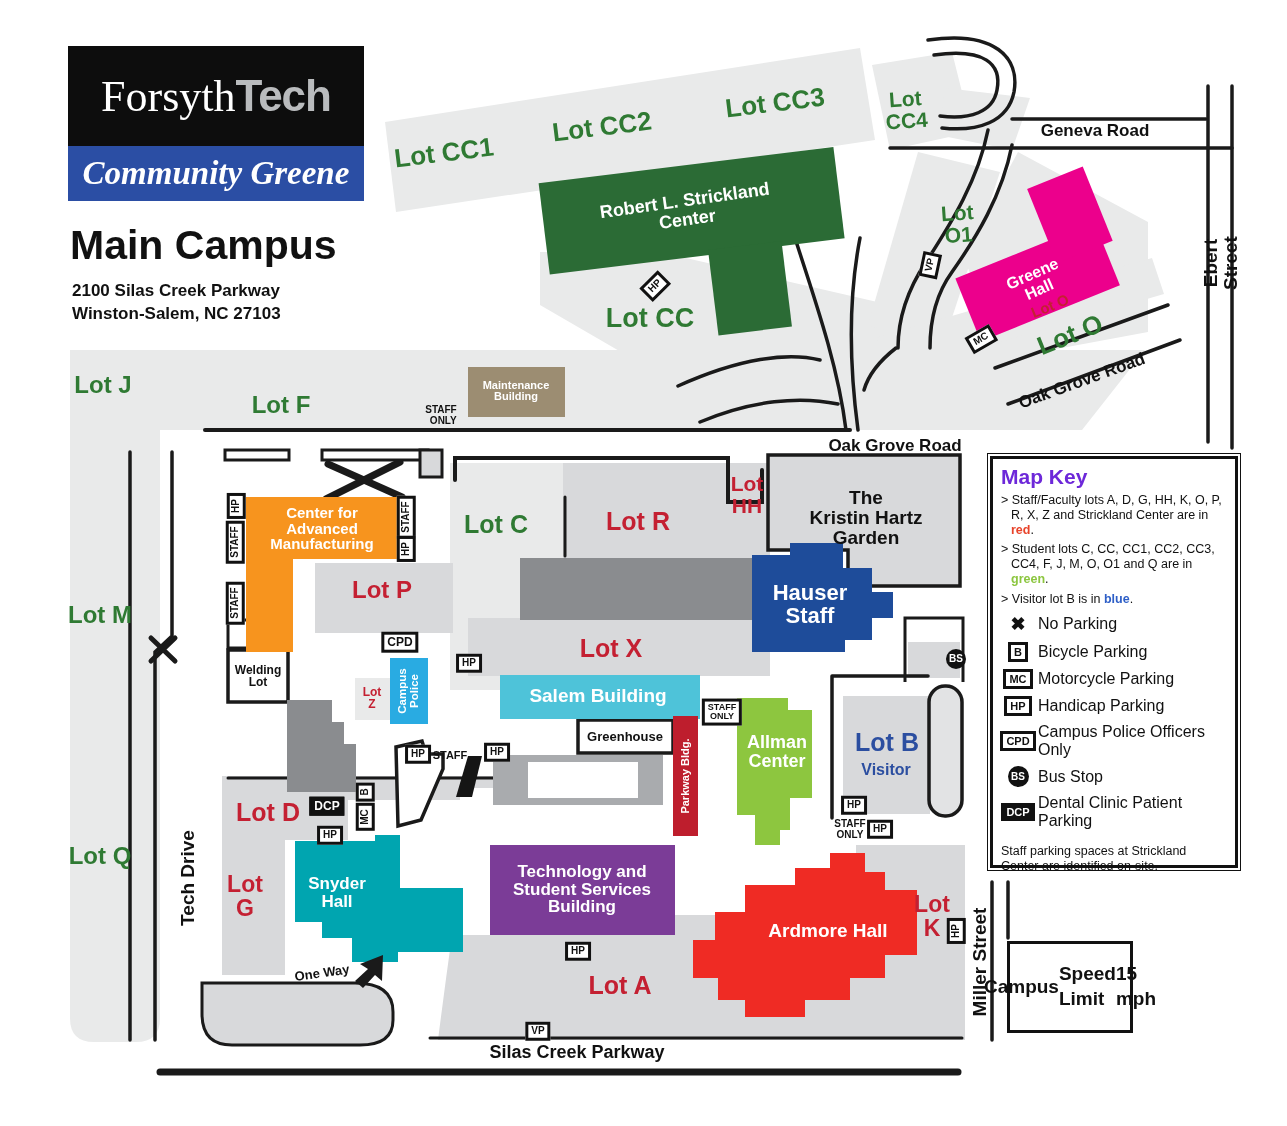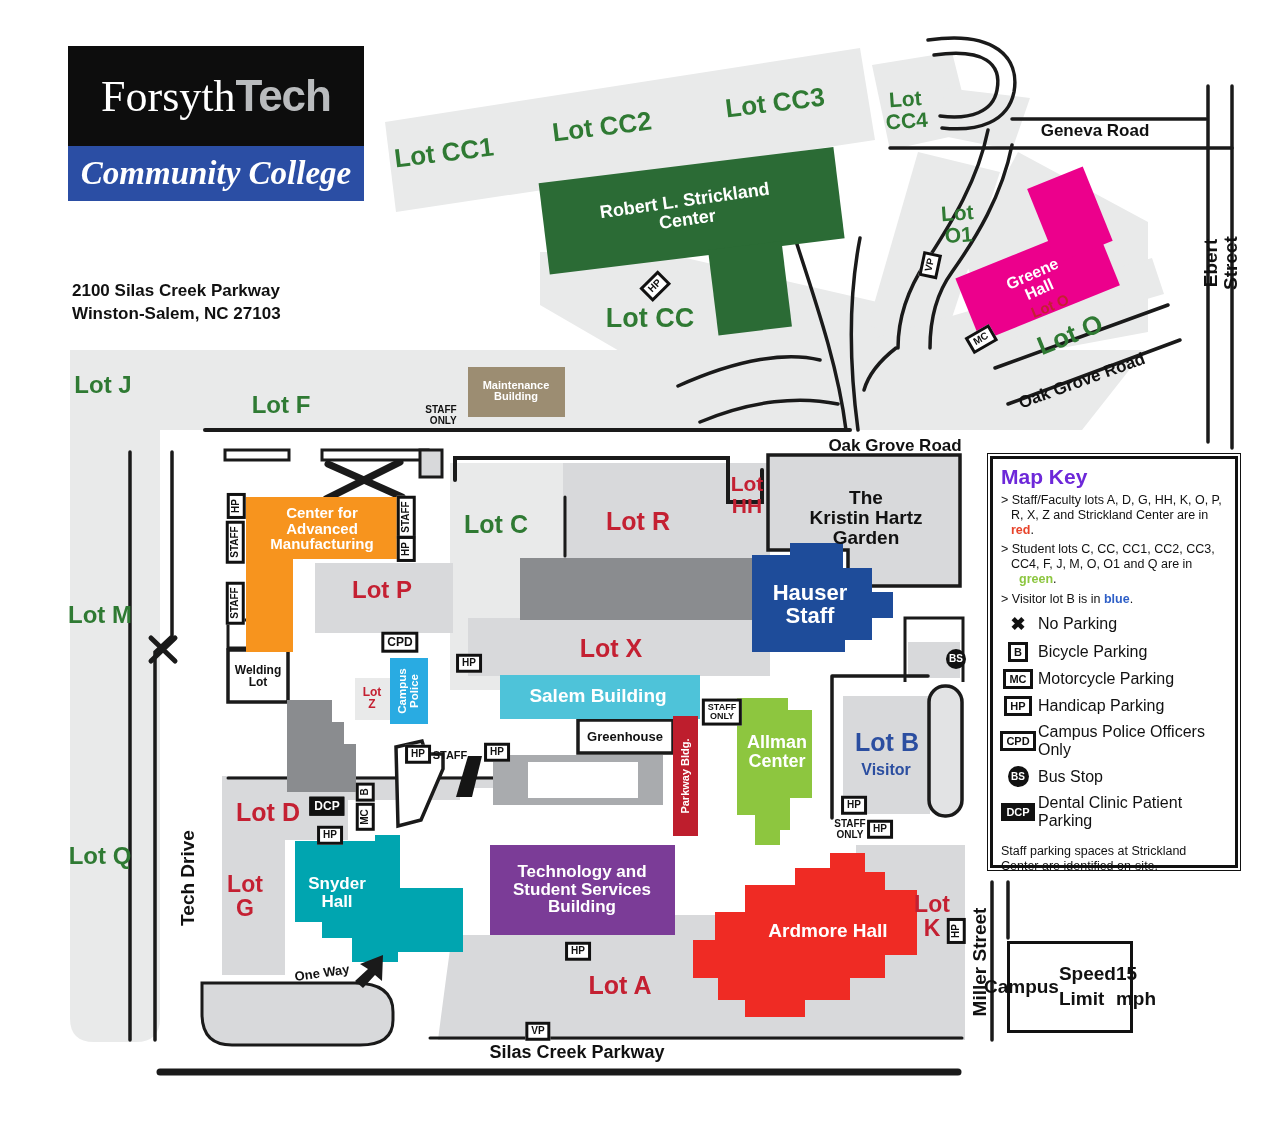--- a/index.html
+++ b/index.html
@@ -27,21 +27,21 @@
   .page-title{position:absolute;left:70px;top:222px;font-size:41px;font-weight:bold;color:#111;z-index:5;}
   .addr{position:absolute;left:72px;top:280px;font-size:17px;font-weight:bold;color:#111;
         line-height:1.35;white-space:pre-line;z-index:5;}
   
   .mapkey{position:absolute;left:990px;top:456px;width:248px;height:412px;border:3px solid #111;
           outline:1px solid #111;outline-offset:2px;background:#fff;z-index:5;box-sizing:border-box;
           padding:6px 8px;}
   .mapkey h3{margin:0 0 4px 0;font-size:21px;color:#6d28d9;}
   .rule{margin:0 0 5px 0;font-size:12.5px;color:#111;line-height:1.18;padding-left:10px;text-indent:-10px;}
   .word-red{color:#E8432A;font-weight:bold;}
-  .word-green{color:#8CC63F;font-weight:bold;margin-left:8px;}
+  .word-green{color:#8CC63F;font-weight:bold;}
   .word-blue{color:#2E5FC7;font-weight:bold;}
   .krow{display:flex;align-items:center;margin:7px 0;}
   .kicon{width:34px;display:flex;justify-content:center;flex:0 0 34px;}
   .kbox{border:3px solid #111;font-weight:bold;font-size:11px;padding:1px 3px;color:#111;background:#fff;}
   .kbox.dark{background:#111;color:#fff;border:2px solid #111;}
   .kcircle{background:#111;color:#fff;font-weight:bold;font-size:10px;border-radius:50%;
            width:21px;height:21px;display:flex;align-items:center;justify-content:center;}
   .kx{font-size:18px;font-weight:bold;color:#111;}
   .klabel{font-size:16px;color:#111;margin-left:3px;}
   .kfoot{margin-top:14px;font-size:12.5px;color:#111;line-height:1.2;}
@@ -158,22 +158,23 @@
     <rect x="468" y="367" width="97" height="50" fill="#9C8D72"></rect>
 
     <path d="M383,955 L360,964 L368,969 L355,981 L363,988 L375,975 L382,981 Z" fill="#1a1a1a"></path>
   </svg>
 
   <div class="logo">
     <div class="logo-top">
       <span class="logo-forsyth">Forsyth</span>
         <span class="logo-tech">Tech</span>
     </div>
-    <div class="logo-bottom">Community College</div>
+    <div class="logo-bottom">Community Greene</div>
   </div>
+  <div class="page-title">Main Campus</div>
   <div class="addr">2100 Silas Creek Parkway
 Winston-Salem, NC 27103</div>
 
   <div class="lbl w" style="left:686px;top:210px;font-size:18px;--r:-8deg">Robert L. Strickland
 Center</div>
   <div class="lbl w" style="left:1036px;top:282px;font-size:16px;--r:-24deg">Greene
 Hall</div>
   <div class="lbl w" style="left:810px;top:605px;font-size:22px">Hauser
 Staff</div>
   <div class="lbl w" style="left:598px;top:696px;font-size:19px">Salem Building</div>

